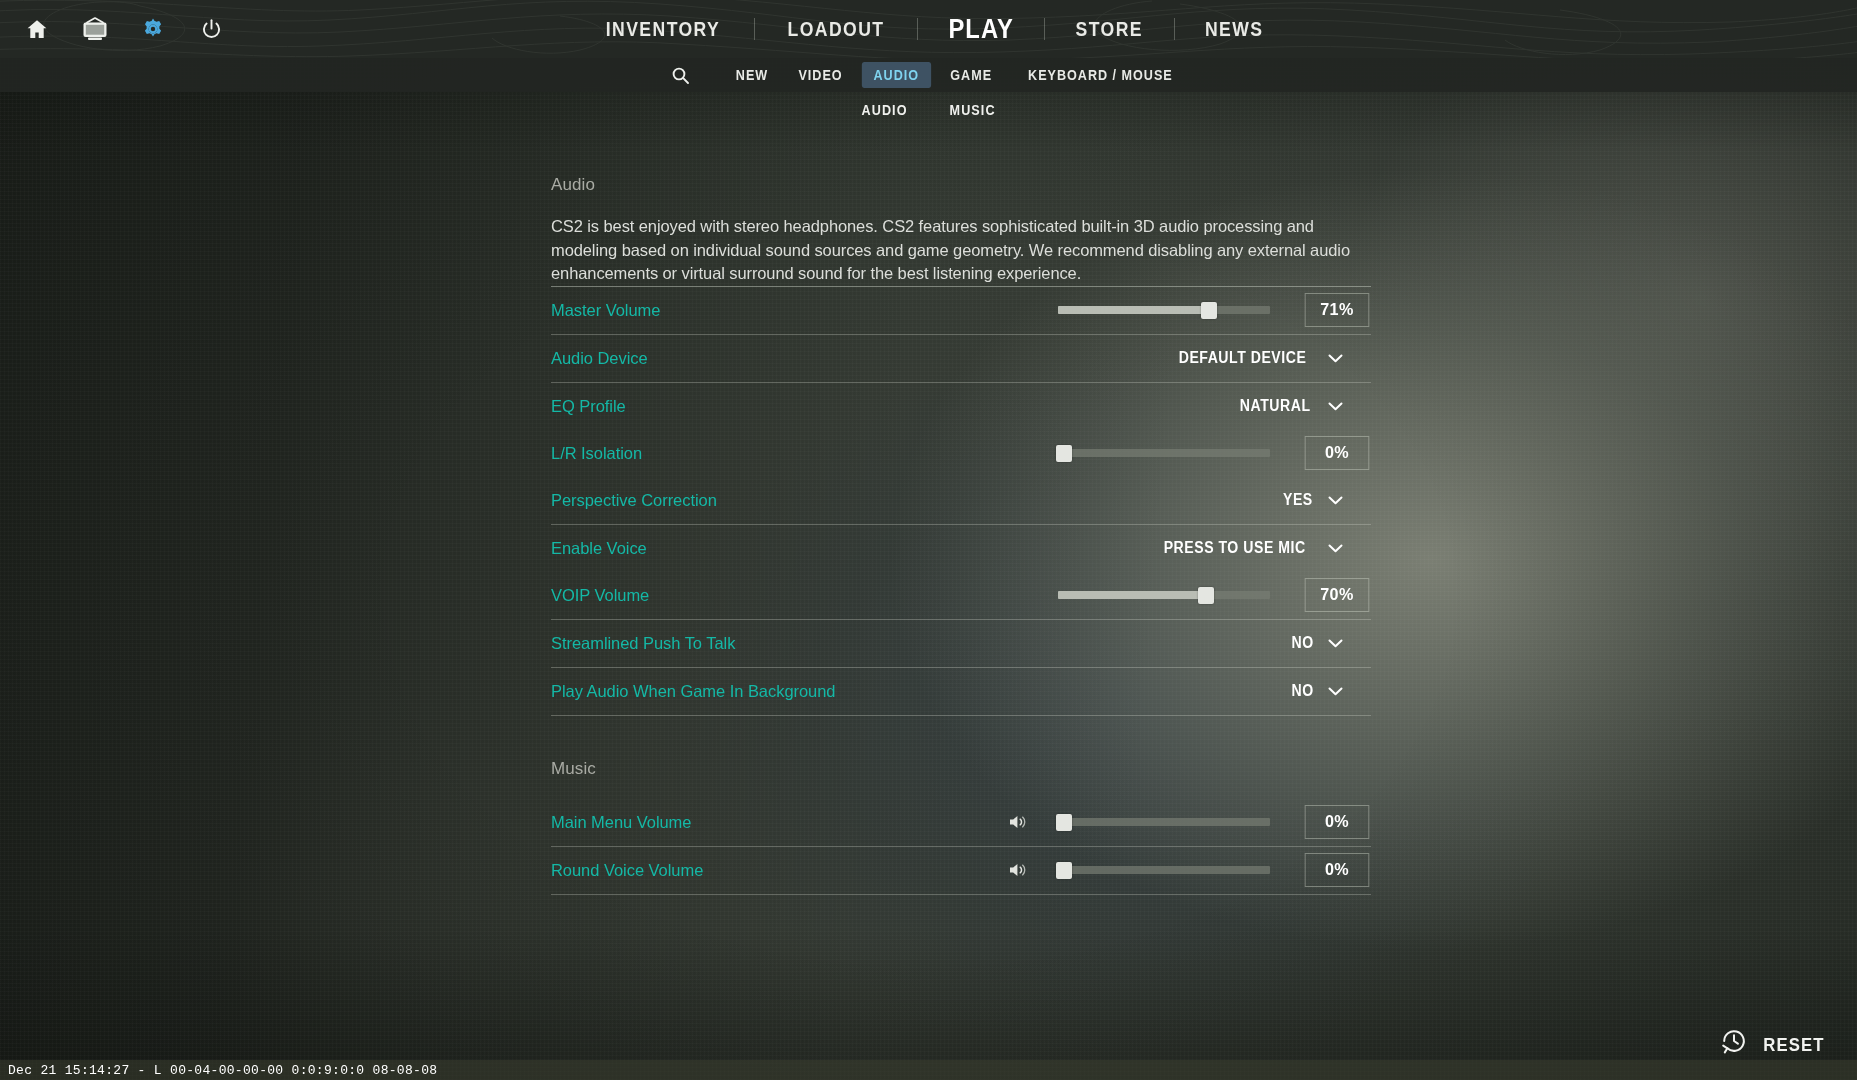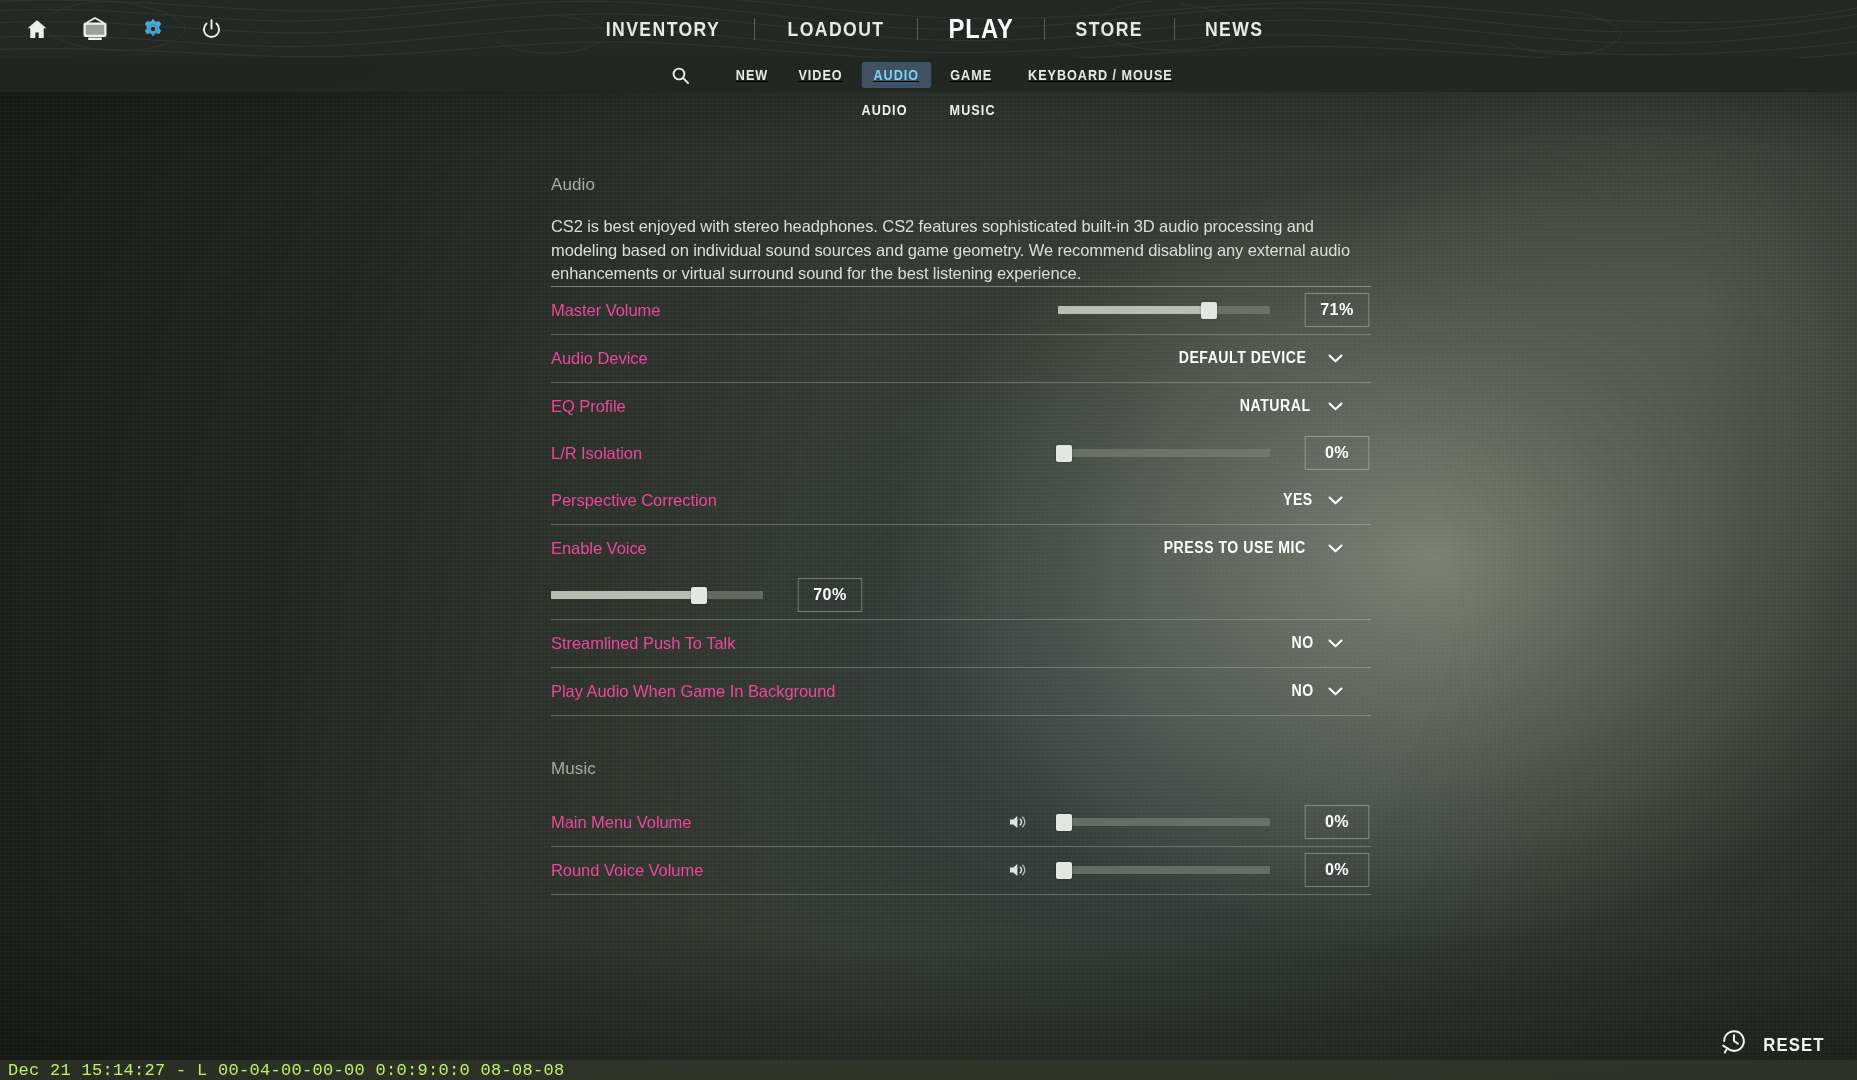--- a/index.html
+++ b/index.html
@@ -127,21 +127,20 @@
     position: absolute;
     top: 58px; left: 0;
     width: 1857px;
     height: 34px;
     background: rgba(34,38,34,0.93);
     display: flex;
     align-items: center;
     justify-content: center;
     gap: 0;
     z-index: 35;
-    text-decoration: underline;
   }
   .search-btn {
     width: 34px; height: 26px;
     display: flex;
     align-items: center;
     justify-content: center;
     cursor: pointer;
     margin-right: 24px;
   }
   .tab {
@@ -220,21 +219,21 @@
   }
 
   .row {
     height: 47px;
     display: flex;
     align-items: center;
     position: relative;
   }
   .row-label {
     font-size: 16.5px;
-    color: #ec4899;
+    color: #14b8a6;
     letter-spacing: -0.05px;
     flex: 1;
     white-space: nowrap;
   }
 
   
   .dropdown {
     display: flex;
     align-items: center;
     gap: 13px;
@@ -343,22 +342,22 @@
     left: 0; bottom: 0;
     width: 1857px;
     height: 20px;
     display: flex;
     align-items: center;
     z-index: 50;
     background: rgba(58,62,48,0.55);
   }
   .status-text {
     font-family: "Liberation Mono", "DejaVu Sans Mono", monospace;
-    font-size: 17px;
-    color: #bef264;
+    font-size: 13px;
+    color: #ffffff;
     letter-spacing: 0.3px;
     padding-left: 8px;
     white-space: nowrap;
   }
 </style>
 </head>
 <body>
 
 <div id="app">
 
@@ -518,20 +517,21 @@
       <div class="row-label">Enable Voice</div>
       <div class="dropdown">
         <span class="dropdown-value">PRESS TO USE MIC</span>
         <svg class="chev" width="15" height="9" viewBox="0 0 15 9" fill="none" stroke="#ffffff" stroke-width="2" stroke-linecap="round" stroke-linejoin="round">
             <path d="M1.5 1.5 L7.5 7.3 L13.5 1.5"></path>
           </svg>
       </div>
     </div>
 
     <div class="row">
+      <div class="row-label">VOIP Volume</div>
       <div class="slider-wrap">
         <div class="slider">
           <div class="track"></div>
           <div class="fill" style="width:70%"></div>
           <div class="knob" style="left:70%"></div>
         </div>
         <div class="value-box">70%</div>
       </div>
     </div>
 

